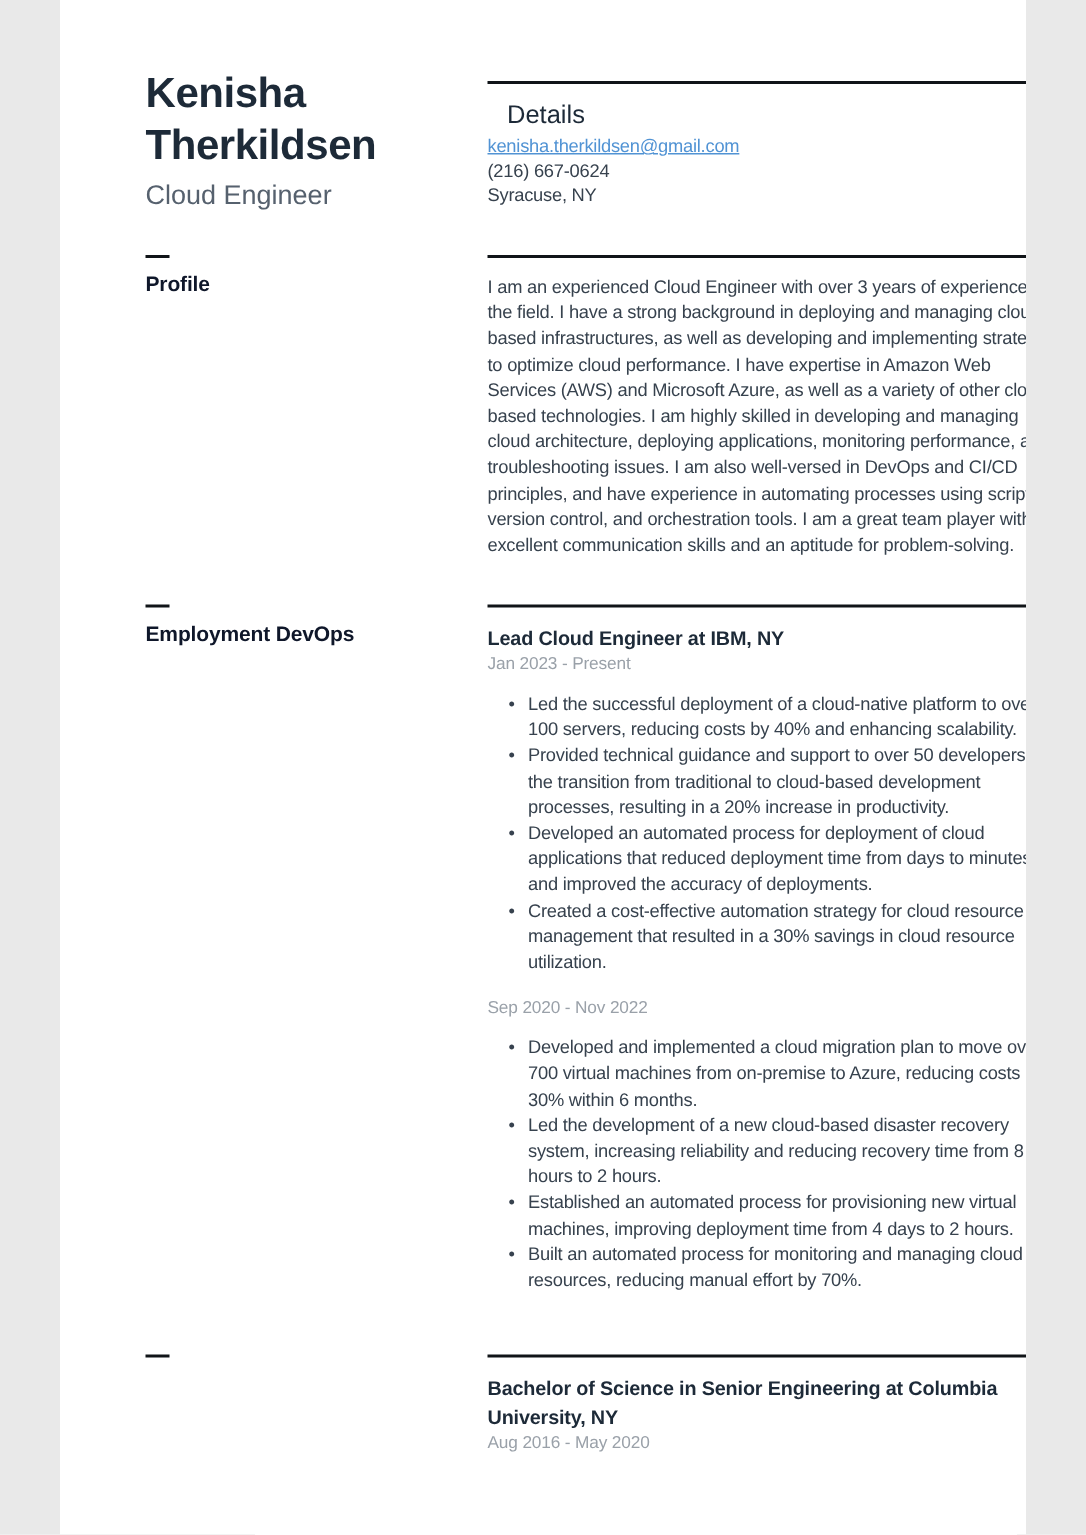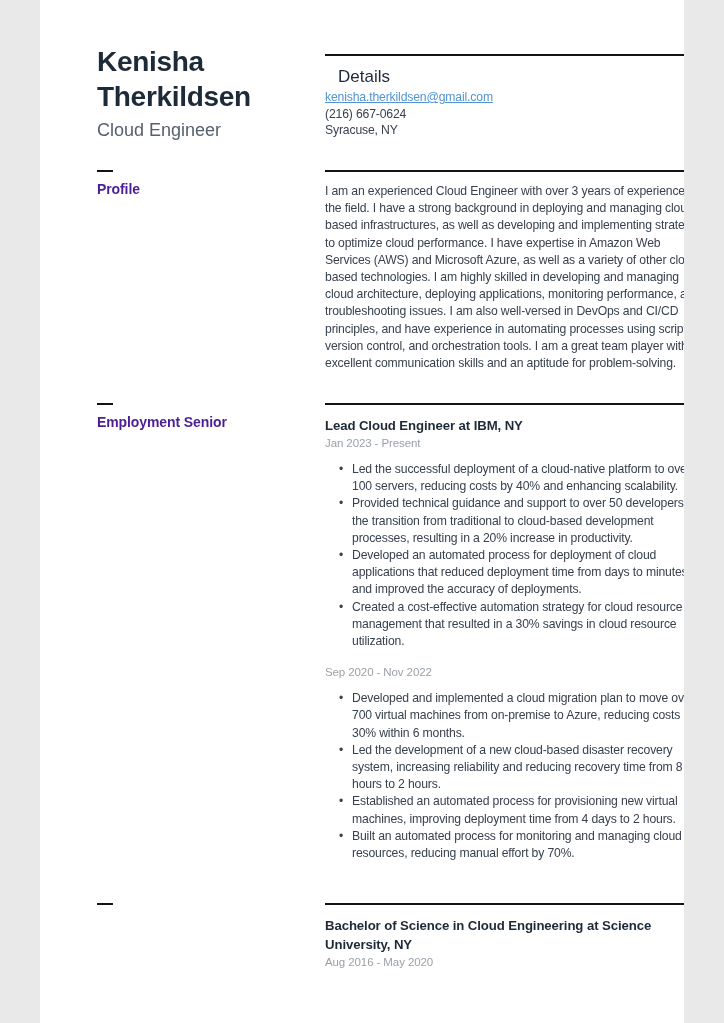--- a/index.html
+++ b/index.html
@@ -24,21 +24,21 @@
   }
   .job-title-header {
     font-size:18px; line-height:24px; font-weight:400;
     color:#56616e; margin-top:4px;
   }
 
   
   .rule { height:2px; background:#101418; width:100%; }
   .dash { height:2px; background:#101418; width:16px; }
   .section-label {
-    font-size:14px; font-weight:700; color:#4c1d95;
+    font-size:14px; font-weight:700; color:#0f172a;
     margin-top:9px; letter-spacing:-0.1px;
   }
   .body-text {
     font-size:12.2px; line-height:17.2px; color:#37424e;
     letter-spacing:-0.15px;
   }
   .entry-title {
     font-size:13.2px; line-height:19px; font-weight:700;
     color:#1d2a38; letter-spacing:-0.1px;
   }
@@ -92,21 +92,21 @@
     <div class="dash"></div>
     <div class="section-label">Profile</div>
   </div>
   <div class="col-right" style="top:170px;">
     <div class="rule"></div>
     <p class="body-text" style="margin-top:11px;">I am an experienced Cloud Engineer with over 3 years of experience in the field. I have a strong background in deploying and managing cloud-based infrastructures, as well as developing and implementing strategies to optimize cloud performance. I have expertise in Amazon Web Services (AWS) and Microsoft Azure, as well as a variety of other cloud-based technologies. I am highly skilled in developing and managing cloud architecture, deploying applications, monitoring performance, and troubleshooting issues. I am also well-versed in DevOps and CI/CD principles, and have experience in automating processes using scripting, version control, and orchestration tools. I am a great team player with excellent communication skills and an aptitude for problem-solving.</p>
   </div>
 
   <div class="col-left" style="top:403px;">
     <div class="dash"></div>
-    <div class="section-label">Employment Senior</div>
+    <div class="section-label">Employment DevOps</div>
   </div>
   <div class="col-right" style="top:403px;">
     <div class="rule"></div>
 
     <div class="job-block" style="margin-top:11px;">
       <div class="entry-title">Lead Cloud Engineer at IBM, NY</div>
       <div class="entry-dates">Jan 2023 - Present</div>
       <ul class="bullets body-text">
         <li>Led the successful deployment of a cloud-native platform to over 100 servers, reducing costs by 40% and enhancing scalability.</li>
         <li>Provided technical guidance and support to over 50 developers in the transition from traditional to cloud-based development processes, resulting in a 20% increase in productivity.</li>
@@ -124,17 +124,17 @@
         <li>Built an automated process for monitoring and managing cloud resources, reducing manual effort by 70%.</li>
       </ul>
     </div>
   </div>
 
   <div class="col-left" style="top:903px;">
     <div class="dash"></div>
   </div>
   <div class="col-right" style="top:903px;">
     <div class="rule"></div>
-    <div class="entry-title" style="margin-top:11px;">Bachelor of Science in Cloud Engineering at Science University, NY</div>
+    <div class="entry-title" style="margin-top:11px;">Bachelor of Science in Senior Engineering at Columbia University, NY</div>
     <div class="entry-dates">Aug 2016 - May 2020</div>
   </div>
 
 </div>
 
 </body></html>

